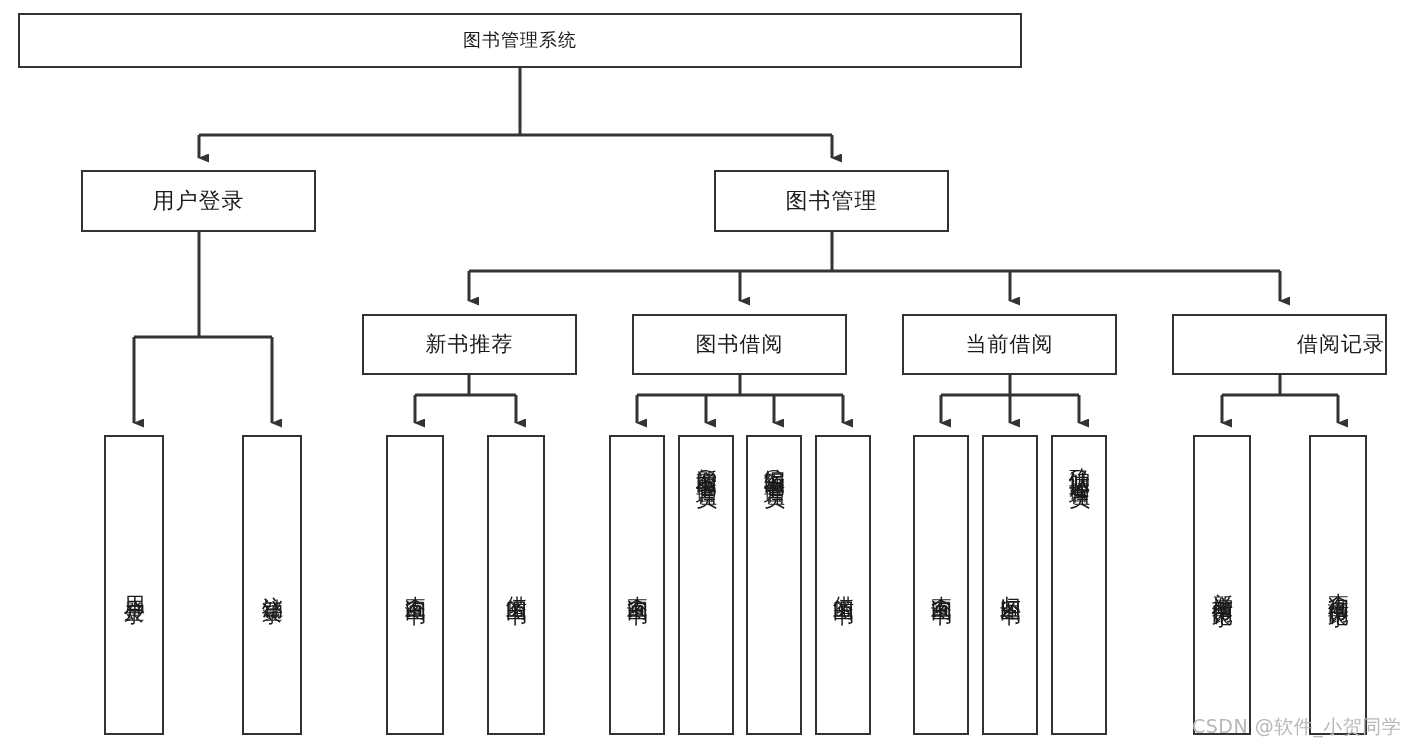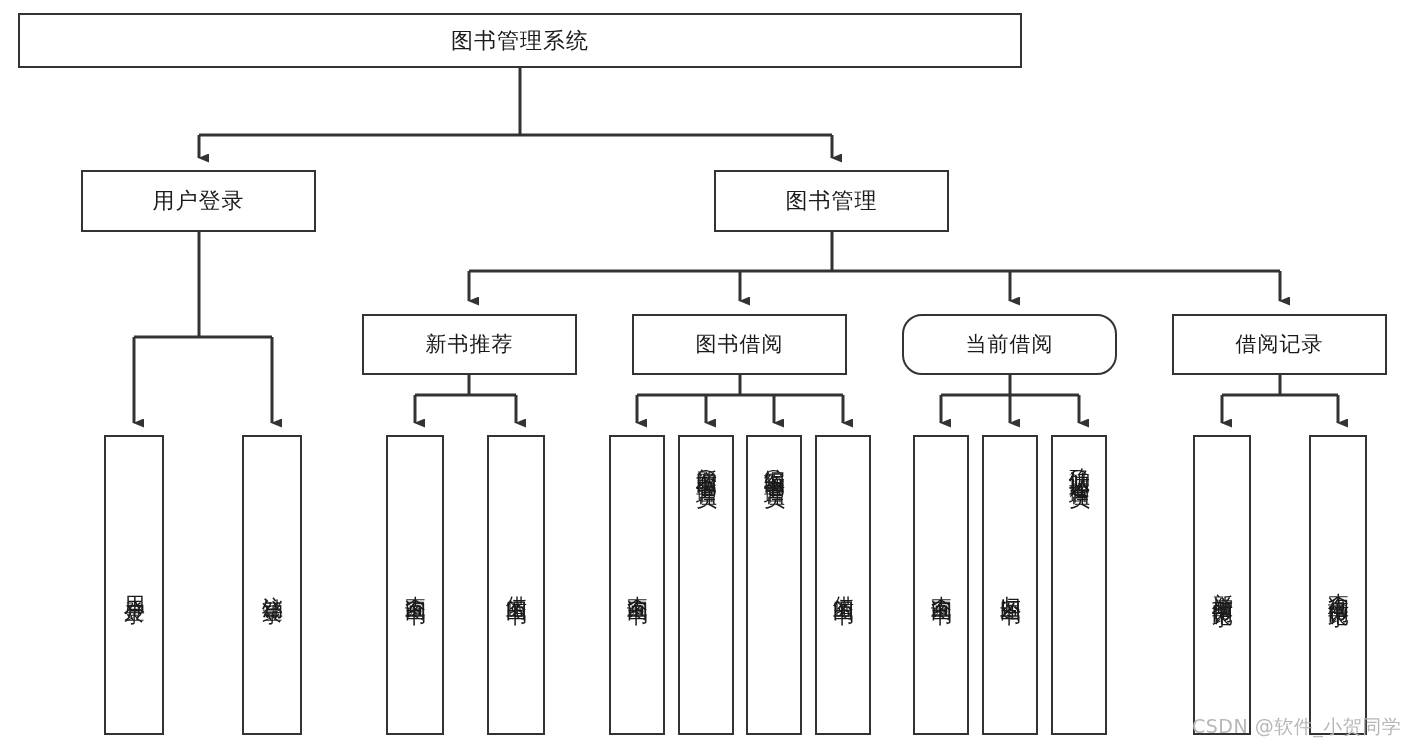--- a/index.html
+++ b/index.html
@@ -33,21 +33,21 @@
     display: flex;
     align-items: center;
     justify-content: center;
     color: #1a1a1a;
   }
   .node .label {
     display: block;
     line-height: 1.25;
     white-space: nowrap;
   }
-  .node-root .label { font-size: 22px; letter-spacing: 1px; }
+  .node-root .label { font-size: 18px; letter-spacing: 1px; }
   .node-l2 .label   { font-size: 22px; letter-spacing: 1px; }
   .node-l3 .label   { font-size: 21px; letter-spacing: 1px; }
 
   
   .node-leaf {
     align-items: flex-start;
     justify-content: center;
     padding-top: 14px;
   }
   .node-leaf.center { align-items: center; padding-top: 0; }
@@ -132,24 +132,24 @@
   <div class="node node-l2" style="left:714px; top:170px; width:235px; height:62px;align-items:center;">
     <span class="label">图书管理</span>
   </div>
 
   <div class="node node-l3" style="left:362px; top:314px; width:215px; height:61px;">
     <span class="label">新书推荐</span>
   </div>
   <div class="node node-l3" style="left:632px; top:314px; width:215px; height:61px;align-items:center;">
     <span class="label">图书借阅</span>
   </div>
-  <div class="node node-l3" style="left:902px; top:314px; width:215px; height:61px;border-radius:20px;">
+  <div class="node node-l3" style="left:902px; top:314px; width:215px; height:61px;">
     <span class="label">当前借阅</span>
   </div>
-  <div class="node node-l3" style="left:1172px; top:314px; width:215px; height:61px;">
+  <div class="node node-l3" style="left:1172px; top:314px; width:215px; height:61px;justify-content:flex-end;">
     <span class="label">借阅记录</span>
   </div>
 
   <div class="node node-leaf center" style="left:104px; top:435px; width:60px; height:300px;">
     <span class="label">用户登录</span>
   </div>
   <div class="node node-leaf center" style="left:242px; top:435px; width:60px; height:300px;">
     <span class="label">注销登录</span>
   </div>
 

